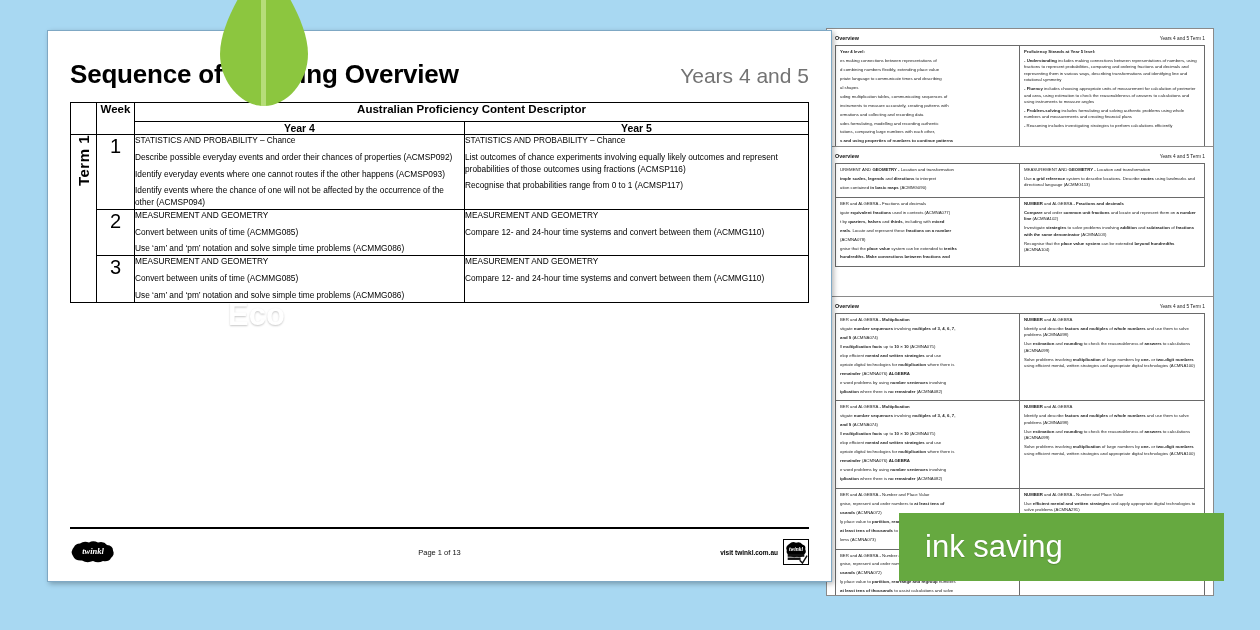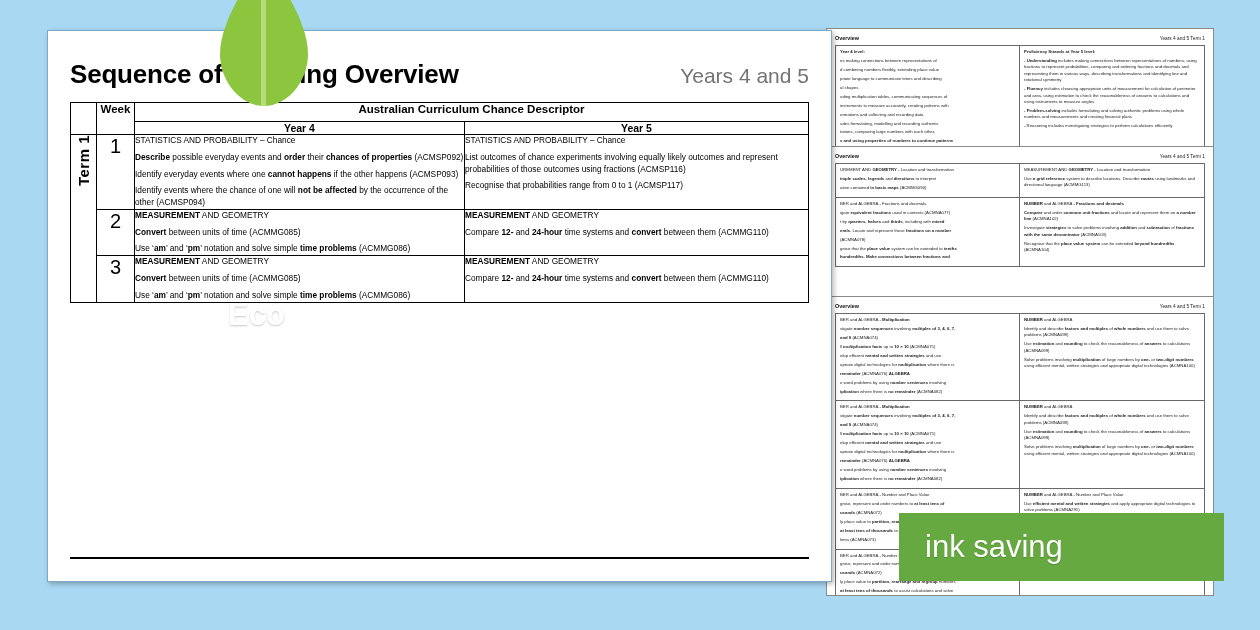--- a/index.html
+++ b/index.html
@@ -173,21 +173,21 @@
     padding: 6px 8px 7px 8px;
   }
   td.content-cell p {
     margin: 0 0 5px 0;
     font-size: 8.3px;
     line-height: 1.42;
     color: #000;
   }
   td.content-cell p:last-child { margin-bottom: 0; }
   td.content-cell p.strand { font-weight: normal; }
-  td.content-cell p b { font-weight: bold; }
+  td.content-cell p b { font-weight: normal; }
 
   
   .doc-footer {
     position: absolute;
     left: 22px;
     right: 22px;
     bottom: 14px;
   }
   .footer-rule {
     border-top: 2px solid #000;
@@ -426,35 +426,35 @@
       <colgroup>
         <col class="col-term">
           <col class="col-week">
           <col class="col-y4">
           <col>
       </colgroup>
       <thead>
         <tr>
           <th rowspan="2"></th>
           <th rowspan="2" class="hd-week">Week</th>
-          <th colspan="2" class="hd-acd">Australian Curriculum Chance Descriptor</th>
+          <th colspan="2" class="hd-acd">Australian Proficiency Content Descriptor</th>
         </tr>
         <tr>
           <th class="hd-year">Year 4</th>
           <th class="hd-year">Year 5</th>
         </tr>
       </thead>
       <tbody id="seq-body">
           <tr>
             <td class="term-cell" rowspan="3"><span class="term-rot">Term 1</span></td>
             <td class="week-cell">1</td>
             <td class="content-cell">
               <p class="strand">STATISTICS AND PROBABILITY – Chance</p>
               <p><b>Describe</b> possible everyday events and <b>order</b> their <b>chances of properties</b> (ACMSP092)</p>
-              <p>Identify everyday events where one <b>cannot happens</b> if the other happens (ACMSP093)</p>
+              <p>Identify everyday events where one <b>cannot routes</b> if the other happens (ACMSP093)</p>
               <p>Identify events where the chance of one will <b>not be affected</b> by the occurrence of the other (ACMSP094)</p>
             </td>
             <td class="content-cell">
               <p class="strand">STATISTICS AND PROBABILITY – Chance</p>
               <p>List outcomes of chance experiments involving equally likely outcomes and represent probabilities of those outcomes using fractions (ACMSP116)</p>
               <p>Recognise that probabilities range from 0 to 1 (ACMSP117)</p>
             </td>
           </tr>
           <tr>
             <td class="week-cell">2</td>
@@ -478,20 +478,46 @@
             <td class="content-cell">
               <p class="strand"><b>MEASUREMENT</b> AND GEOMETRY</p>
               <p>Compare <b>12-</b> and <b>24-hour</b> time systems and <b>convert</b> between them (ACMMG110)</p>
             </td>
           </tr>
         </tbody>
     </table>
 
     <div class="doc-footer">
       <div class="footer-rule"></div>
+      <div class="footer-row">
+        <div class="footer-left">
+          <div class="twinkl-logo">
+            <svg viewBox="0 0 92 46" width="46" height="24" aria-hidden="true">
+              <path d="M20 6 Q28 0 38 4 Q46 -1 56 4 Q68 1 74 9 Q86 10 86 20
+                       Q90 28 82 35 Q78 43 66 41 Q56 46 46 41 Q34 46 24 40
+                       Q10 41 6 31 Q0 22 8 13 Q11 6 20 6 Z" fill="#000"></path>
+              <text x="46" y="27" font-family="Liberation Serif, serif" font-size="17" font-style="italic" font-weight="bold" fill="#fff" text-anchor="middle">twinkl</text>
+            </svg>
+          </div>
+        </div>
+        <div class="footer-center">Page 1 of 13</div>
+        <div class="footer-right">
+          <span class="visit-text">visit twinkl.com.au</span>
+          <div class="approved-badge">
+            <svg viewBox="0 0 26 26" width="24" height="24" aria-hidden="true">
+              <path d="M6 4 Q9 1 13 3 Q17 1 20 5 Q24 6 23 10 Q25 14 21 16
+                       Q19 20 14 18 Q9 20 6 16 Q2 15 3 11 Q1 7 6 4 Z" fill="#000"></path>
+              <text x="13" y="12" font-family="Liberation Serif, serif" font-size="6" font-style="italic" font-weight="bold" fill="#fff" text-anchor="middle">twinkl</text>
+              <rect x="4" y="15" width="18" height="3.2" fill="#111"></rect>
+              <rect x="4" y="19" width="14" height="2.6" fill="#111"></rect>
+              <path d="M17 22 L20 25 L25 17" stroke="#111" stroke-width="1.6" fill="none"></path>
+            </svg>
+          </div>
+        </div>
+      </div>
     </div>
 
   </div>
 </div>
 
 <div class="eco-banner">
   <div class="eco-text">ink saving</div>
 </div>
 <svg class="eco-leaf" viewBox="0 0 96 150" aria-hidden="true">
   <path d="M48 2 C48 2 92 56 92 96 C92 124 71 148 48 148 C25 148 4 124 4 96 C4 56 48 2 48 2 Z" fill="#8cc63f"></path>

